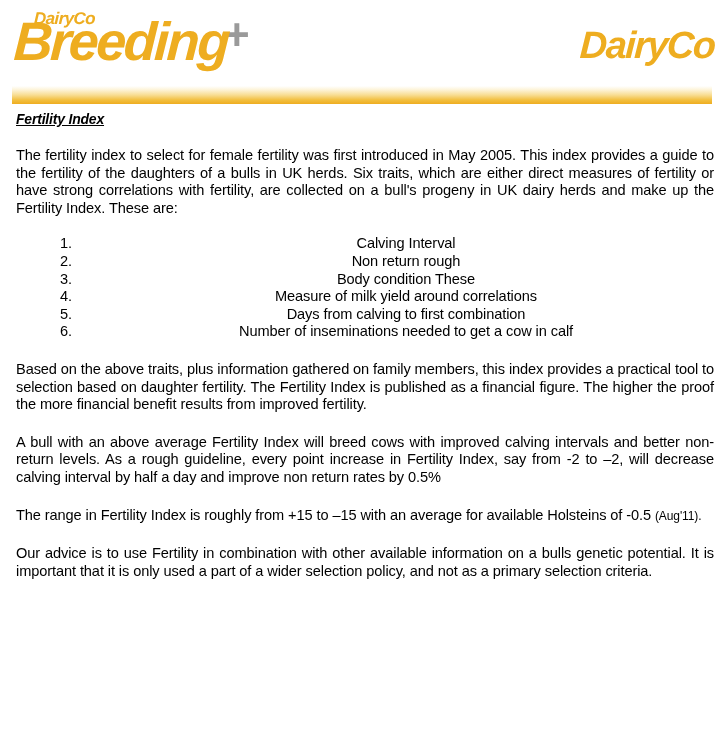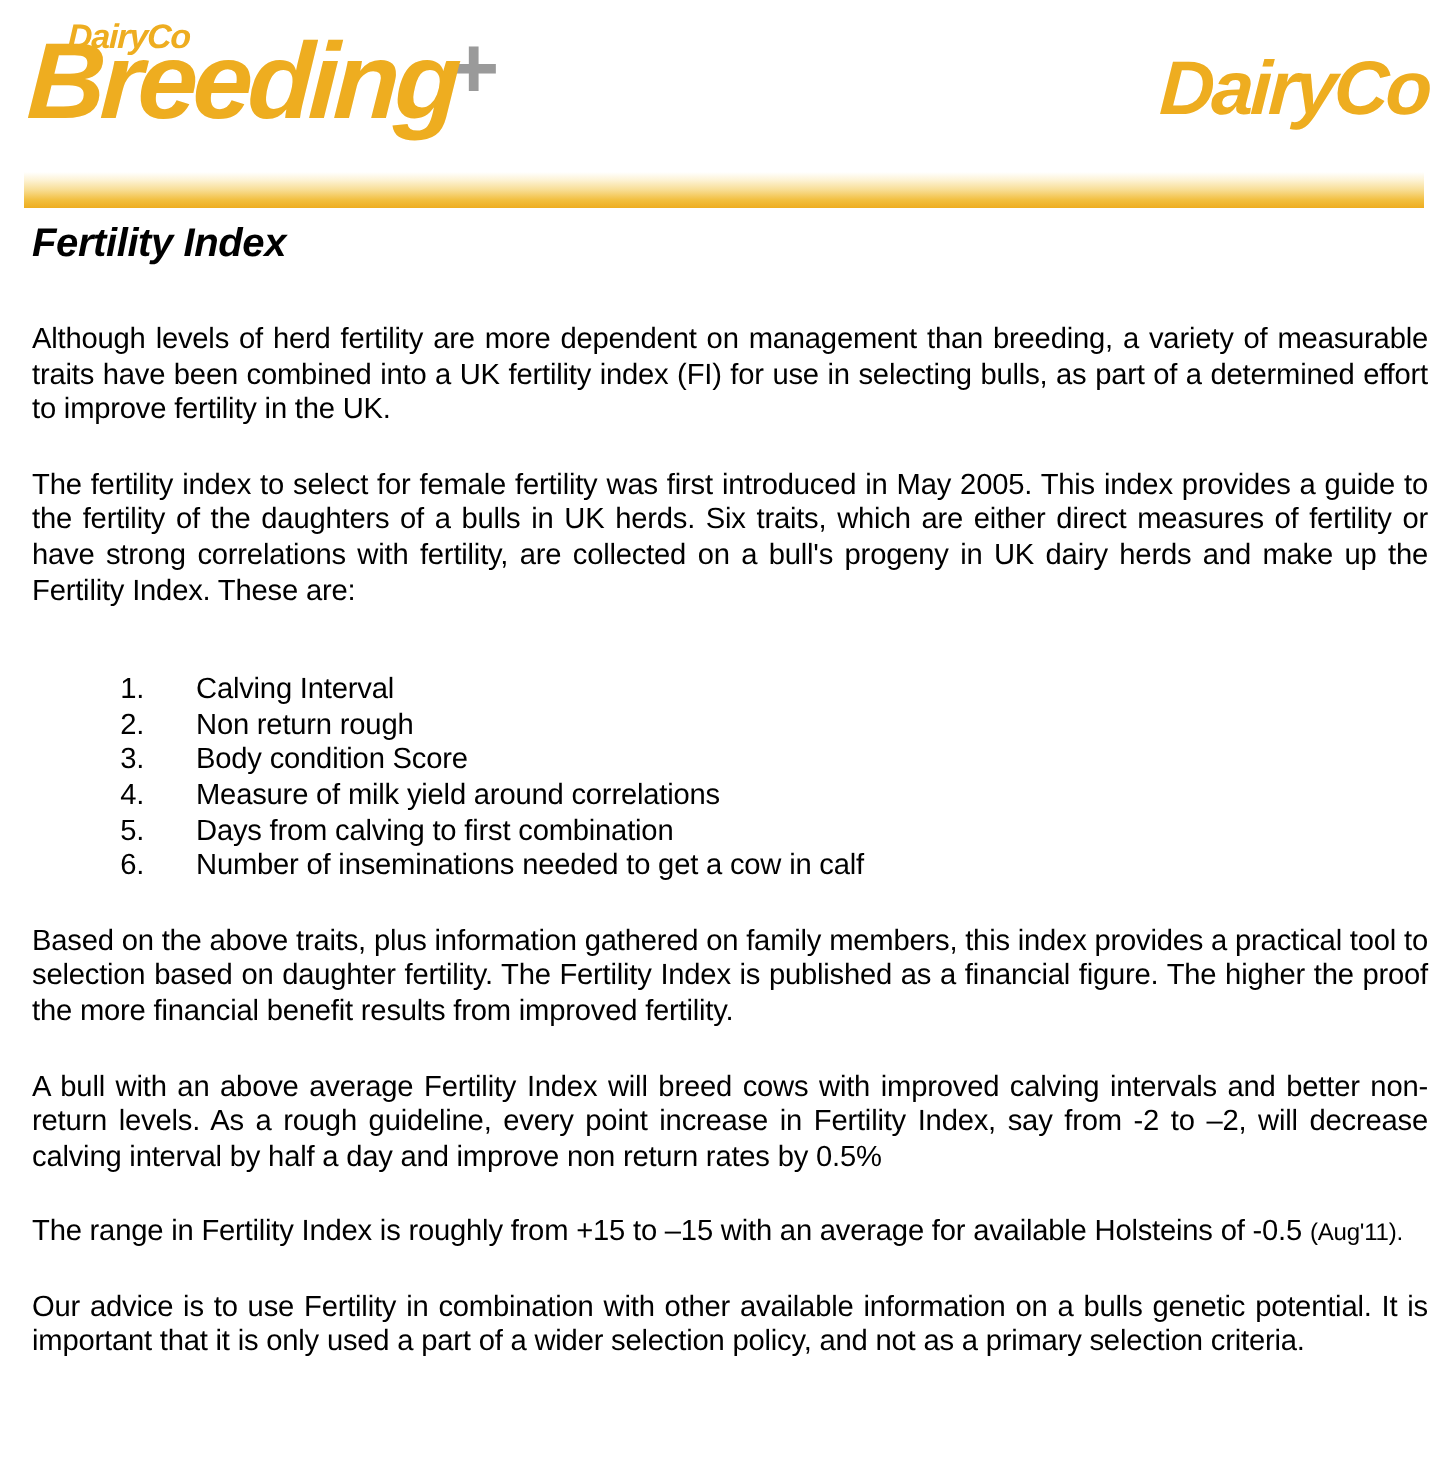--- a/index.html
+++ b/index.html
@@ -83,43 +83,45 @@
         #f2bf3f 78%,
         #eead20 100%);
   }
 
   
   .page {
     position: relative;
     padding: 0 13px 0 16px;
   }
   .doc-title {
-    font-size: 20px;
+    font-size: 14px;
     font-weight: bold;
     font-style: italic;
+    text-decoration: underline;
     margin: 25px 0 0 0;
     letter-spacing: -0.2px;
   }
   p.para {
     font-size: 14.6px;
     line-height: 17.6px;
     text-align: justify;
     margin: 20px 0 0 0;
     letter-spacing: -0.1px;
   }
   p.para.first { margin-top: 28px; }
   .nowrap-small {
     font-size: 12px;
   }
   ol.traits {
     font-size: 14.6px;
     line-height: 17.6px;
-    margin: 32px 0 0 0;
+    margin: 18px 0 0 0;
     padding-left: 60px;
     list-style-position: outside;
+    text-align: center;
   }
   ol.traits li {
     padding-left: 22px;
     letter-spacing: -0.1px;
   }
 </style>
 </head>
 <body>
 
 <div class="header">
@@ -129,28 +131,27 @@
   </div>
   <div class="brand-right">DairyCo</div>
 </div>
 
 <div class="gold-bar"></div>
 
 <div class="page">
 
   <h1 class="doc-title">Fertility Index</h1>
 
-  <p class="para first">Although levels of herd fertility are more dependent on management than breeding, a variety of measurable traits have been combined into a UK fertility index (FI) for use in selecting bulls, as part of a determined effort to improve fertility in the UK.</p>
 
   <p class="para">The fertility index to select for female fertility was first introduced in May 2005. This index provides a guide to the fertility of the daughters of a bulls in UK herds. Six traits, which are either direct measures of fertility or have strong correlations with fertility, are collected on a bull's progeny in UK dairy herds and make up the Fertility Index. These are:</p>
 
   <ol class="traits">
     <li>Calving Interval</li>
     <li>Non return rough</li>
-    <li>Body condition Score</li>
+    <li>Body condition These</li>
     <li>Measure of milk yield around correlations</li>
     <li>Days from calving to first combination</li>
     <li>Number of inseminations needed to get a cow in calf</li>
   </ol>
 
   <p class="para">Based on the above traits, plus information gathered on family members, this index provides a practical tool to selection based on daughter fertility. The Fertility Index is published as a financial figure. The higher the proof the more financial benefit results from improved fertility.</p>
 
   <p class="para">A bull with an above average Fertility Index will breed cows with improved calving intervals and better non-return levels. As a rough guideline, every point increase in Fertility Index, say from -2 to –2, will decrease calving interval by half a day and improve non return rates by 0.5%</p>
 
   <p class="para">

